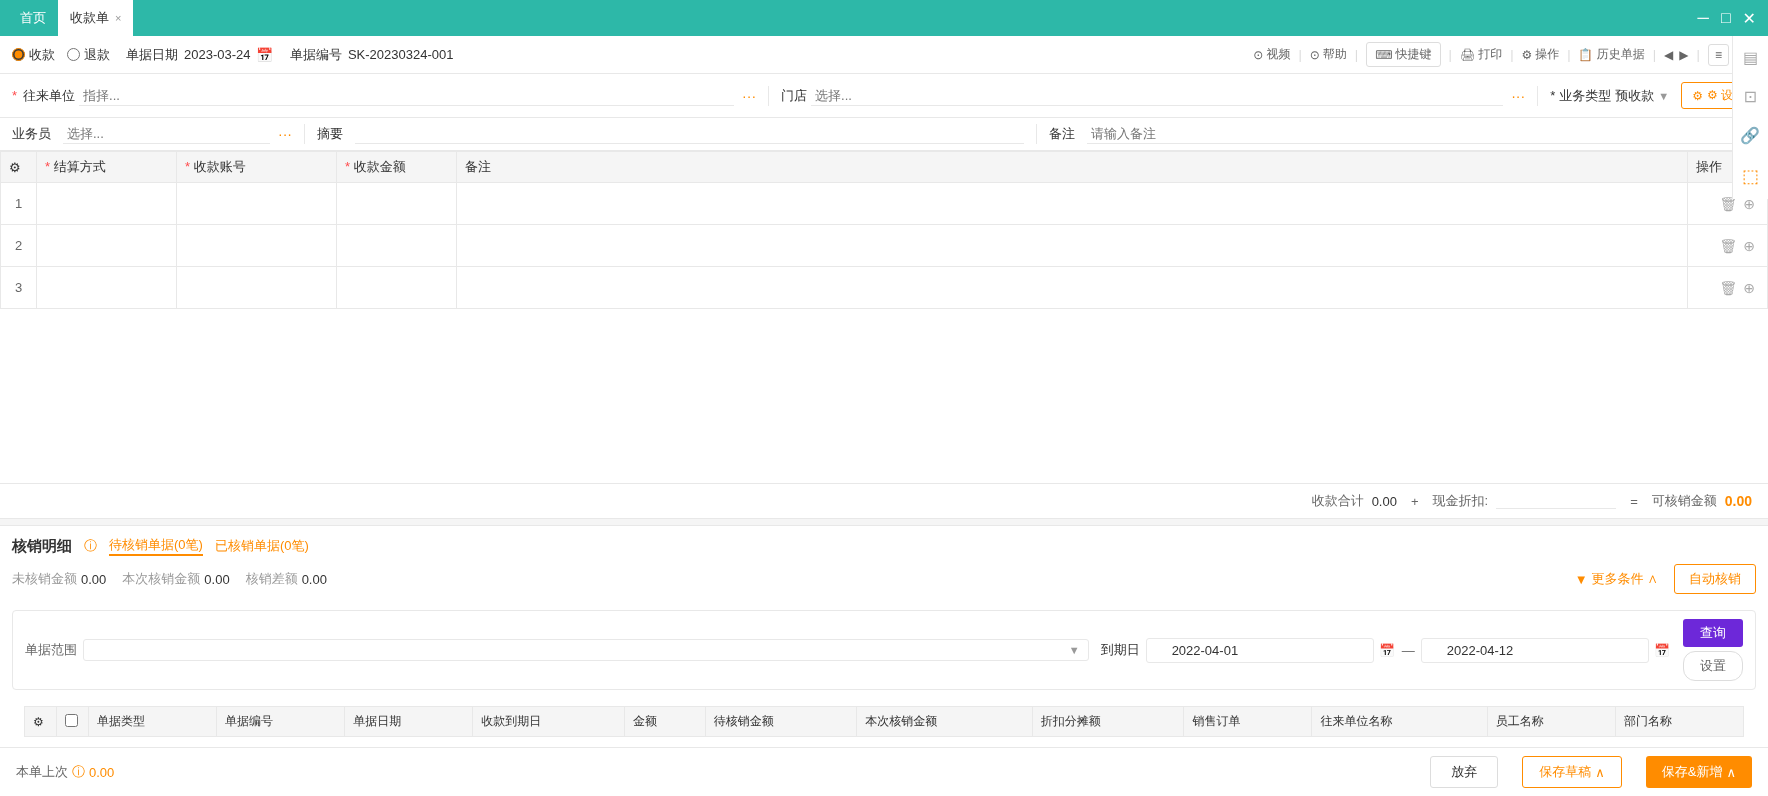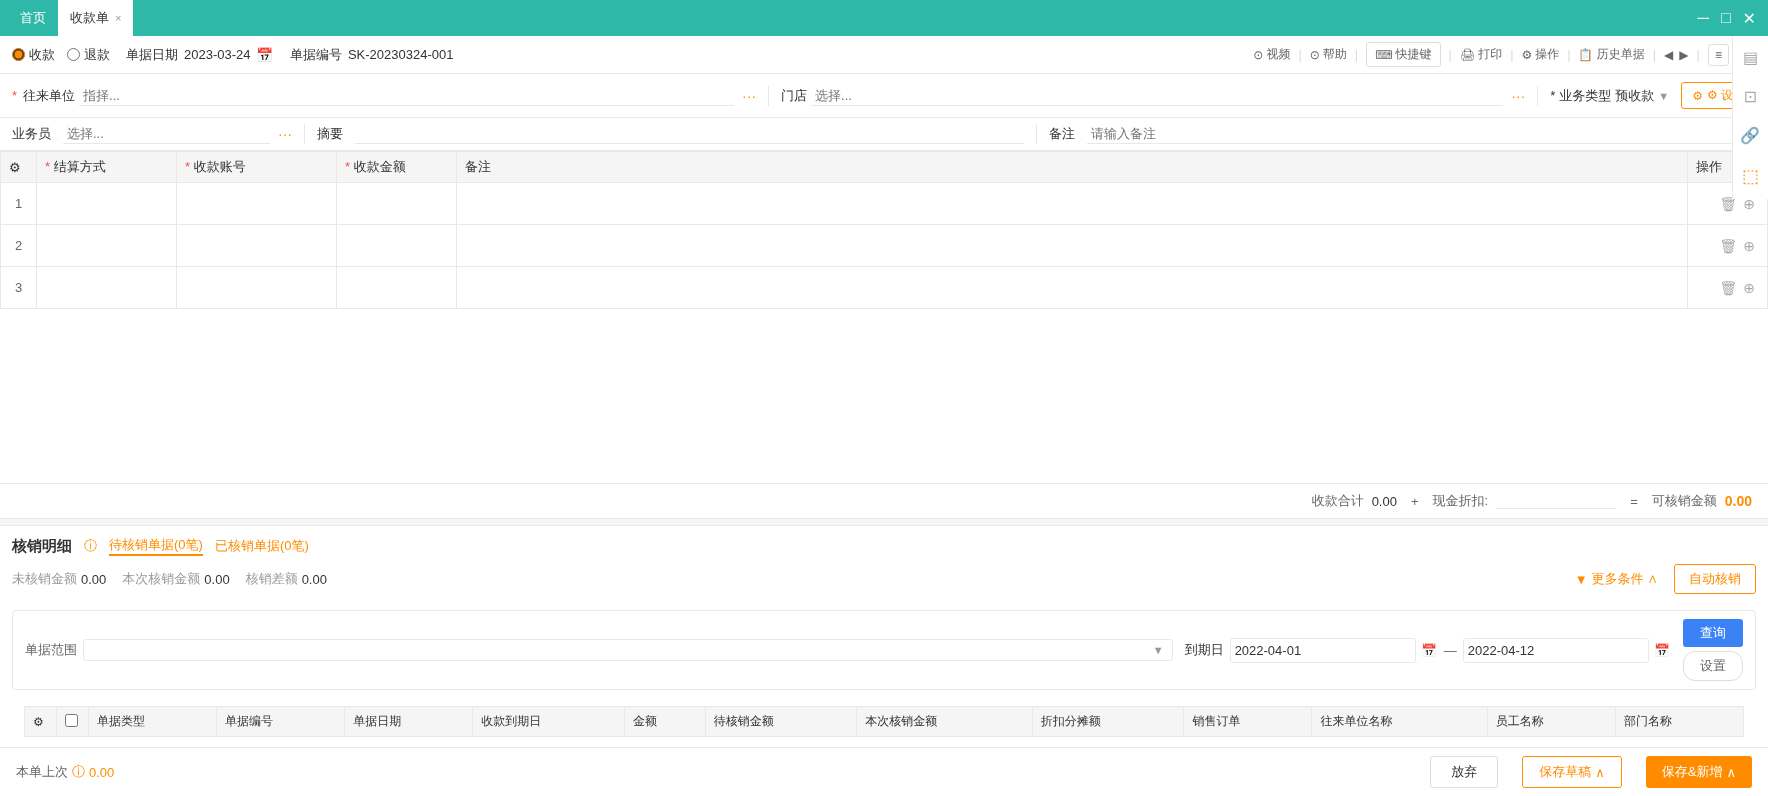--- a/index.html
+++ b/index.html
@@ -119,24 +119,24 @@
 
     
     .filter-row {
       display: flex; align-items: center; padding: 8px 12px; border: 1px solid #e8e8e8; border-radius: 4px; margin: 8px 0; gap: 12px;
     }
     .filter-field { display: flex; align-items: center; gap: 6px; flex: 1; }
     .filter-field label { color: #666; white-space: nowrap; font-size: 13px; }
     .filter-select { display: flex; align-items: center; gap: 4px; border: 1px solid #e8e8e8; border-radius: 3px; padding: 4px 8px; flex: 1; cursor: pointer; }
     .filter-select .arrow { color: #999; font-size: 11px; margin-left: auto; }
     .date-field { display: flex; align-items: center; gap: 6px; }
-    .date-input { border: 1px solid #e8e8e8; border-radius: 3px; padding: 4px 4px; font-size: 13px; color: #333; }
+    .date-input { border: 1px solid #e8e8e8; border-radius: 3px; padding: 4px 25px; font-size: 13px; color: #333; }
     .date-sep { color: #666; }
     .cal-btn { color: #999; cursor: pointer; }
-    .query-btn { padding: 5px 16px; background: #3b82f6; color: #fff; border: none; border-radius: 3px; cursor: pointer; font-size: 13px; }
+    .query-btn { padding: 5px 16px; background: #6d28d9; color: #fff; border: none; border-radius: 3px; cursor: pointer; font-size: 13px; }
     .set-btn { padding: 5px 16px; background: #fff; border: 1px solid #ddd; color: #666; border-radius: 12px; cursor: pointer; font-size: 13px; }
 
     
     .bottom-table-section { padding: 0 12px; }
     .bottom-table { width: 100%; border-collapse: collapse; }
     .bottom-table th {
       background: #f5f5f5; border: 1px solid #e8e8e8; padding: 6px 8px; text-align: left; font-weight: normal; color: #333; font-size: 12px; white-space: nowrap;
     }
     .checkbox-col { width: 32px; text-align: center; }
     .settings-col2 { width: 32px; text-align: center; }

